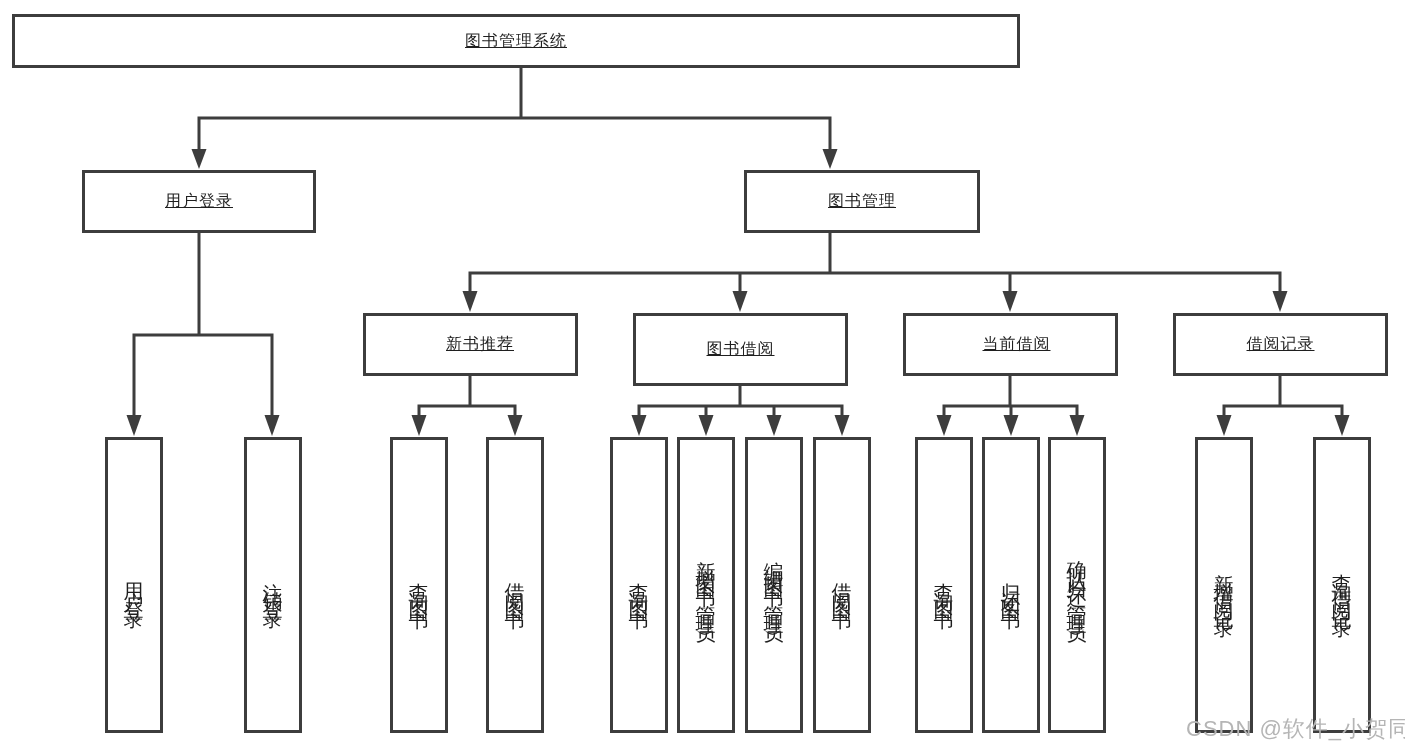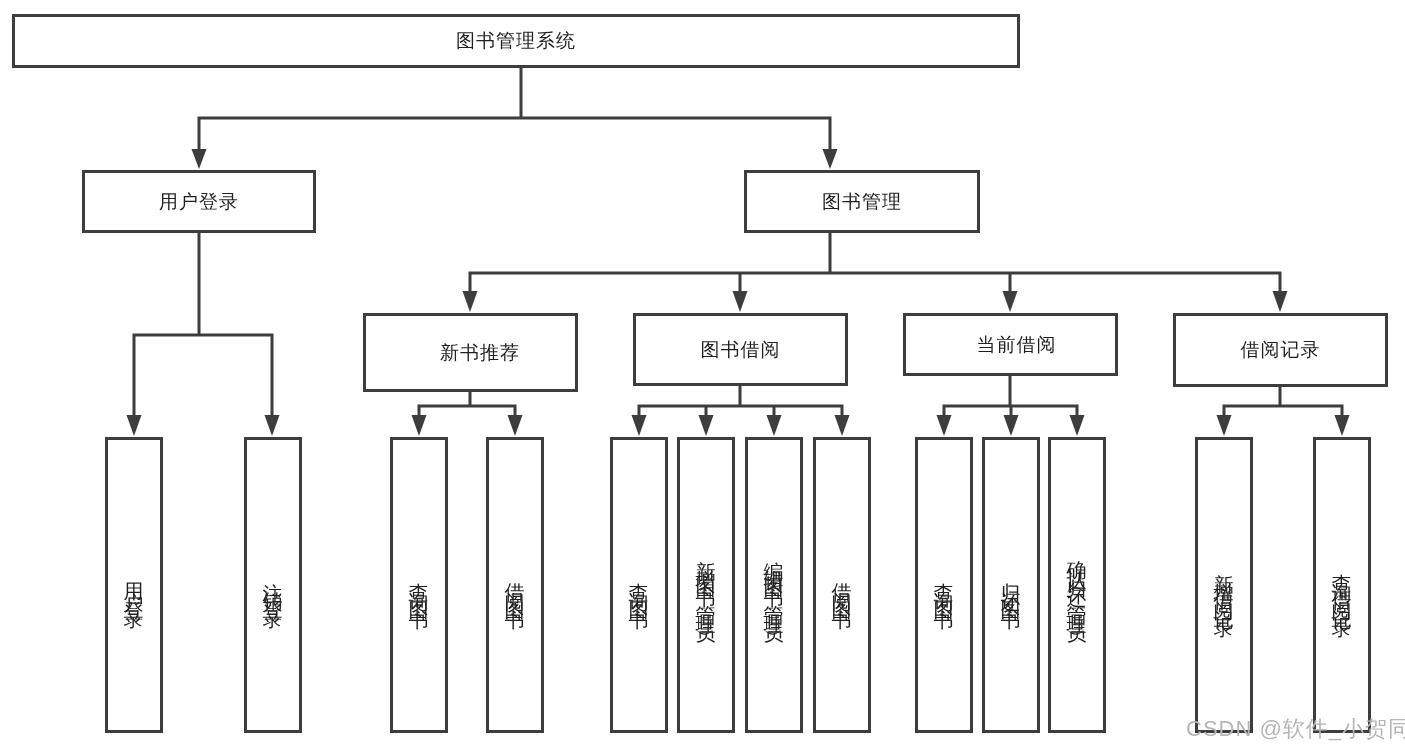--- a/index.html
+++ b/index.html
@@ -28,23 +28,24 @@
     box-sizing: border-box;
     background: #ffffff;
     border: 3px solid #3d3d3d;
     display: flex;
     align-items: center;
     justify-content: center;
     z-index: 2;
     color: #1f1f1f;
   }
   .h-box span {
-    font-size: 19px;
+    font-size: 16px;
     letter-spacing: 1px;
     white-space: nowrap;
+    text-decoration: underline;
   }
   .leaf {
     top: 437px;
     width: 58px;
     height: 296px;
   }
   .leaf span {
     writing-mode: vertical-rl;
     text-orientation: mixed;
     font-size: 20px;
@@ -119,30 +120,30 @@
     <span>图书管理系统</span>
   </div>
 
   <div class="box h-box" style="left:82px; top:170px; width:234px; height:63px;">
     <span>用户登录</span>
   </div>
   <div class="box h-box" style="left:744px; top:170px; width:236px; height:63px;">
     <span>图书管理</span>
   </div>
 
-  <div class="box h-box" style="left:363px; top:313px; width:215px; height:79px;padding-left:19px;">
+  <div class="box h-box" style="left:363px; top:313px; width:215px; height:63px;padding-left:19px;">
     <span>新书推荐</span>
   </div>
   <div class="box h-box" style="left:633px; top:313px; width:215px; height:73px;">
     <span>图书借阅</span>
   </div>
   <div class="box h-box" style="left:903px; top:313px; width:215px; height:63px;padding-left:12px;">
     <span>当前借阅</span>
   </div>
-  <div class="box h-box" style="left:1173px; top:313px; width:215px; height:74px;">
+  <div class="box h-box" style="left:1173px; top:313px; width:215px; height:63px;">
     <span>借阅记录</span>
   </div>
 
   <div class="box leaf" style="left:105px;">
     <span>用户登录</span>
   </div>
   <div class="box leaf" style="left:244px;">
     <span>注销登录</span>
   </div>
 

